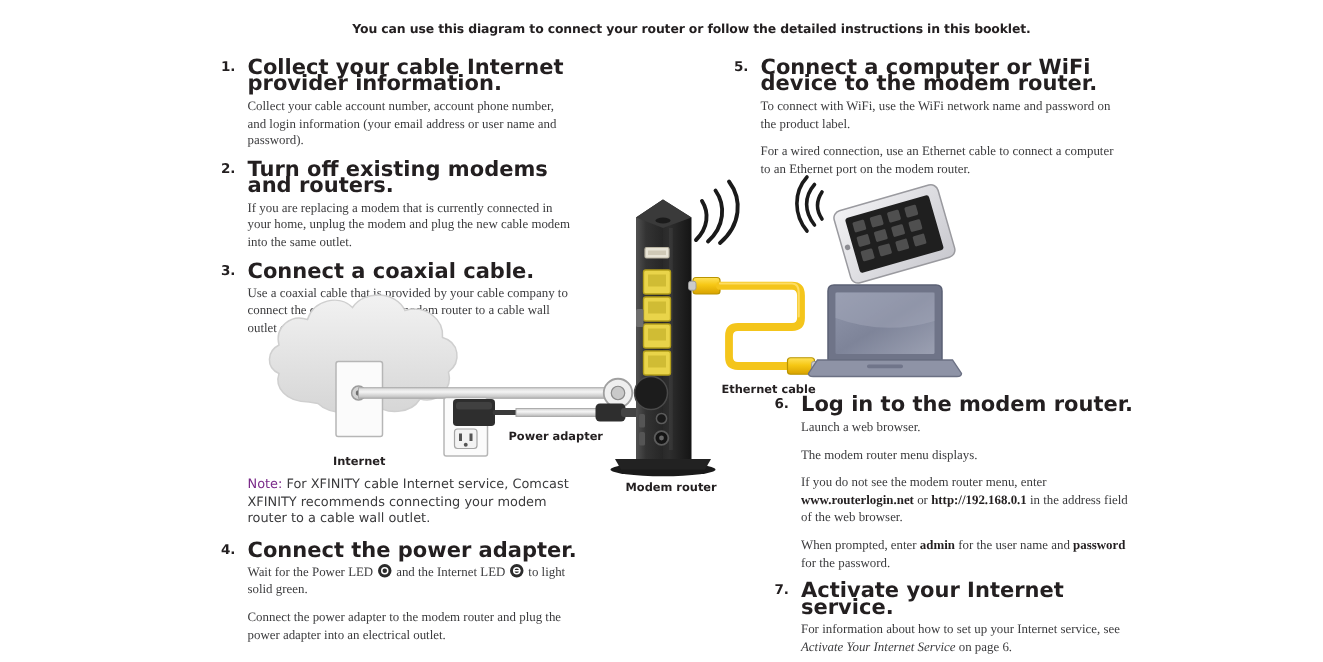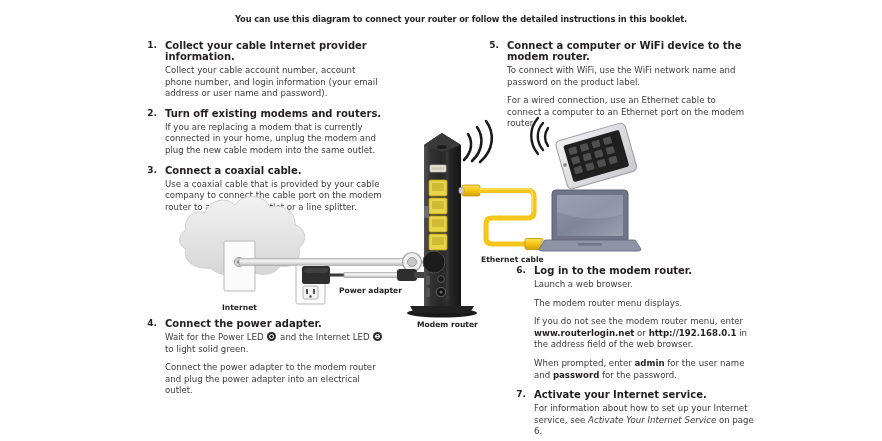--- a/index.html
+++ b/index.html
@@ -68,31 +68,32 @@
     width: 14px;
     text-align: right;
     font-size: 9px;
     font-weight: bold;
     color: #231f20;
   }
   .step-body {
     margin-left: 22px;
   }
   .step-title {
-    font-size: 10px;
+    font-size: 14px;
     font-weight: bold;
     line-height: 11px;
     color: #231f20;
     margin-bottom: 3px;
   }
   .step-para {
     font-size: 8.6px;
     line-height: 11.6px;
     color: #3b3b3d;
     margin-bottom: 7px;
+    font-family: Liberation Serif, serif;
   }
   .step-para:last-child { margin-bottom: 0; }
   .step-para b { font-weight: bold; color: #231f20; }
   .step-para i { font-style: italic; }
 
   .note-block {
     font-size: 8.6px;
     line-height: 11.6px;
     color: #3b3b3d;
     margin-left: 22px;
@@ -188,20 +189,24 @@
     <div class="step-body">
       <div class="step-title">Connect a coaxial cable.</div>
       <div class="step-para">Use a coaxial cable that is provided by your cable company to connect the cable port on the modem router to a cable wall outlet or a line splitter.</div>
     </div>
   </div>
 
 </div>
 
 <div class="col-left-lower">
 
+  <div class="note-block">
+    <span class="note-word">Note:</span>
+    <span>For XFINITY cable Internet service, Comcast XFINITY recommends connecting your modem router to a cable wall outlet.</span>
+  </div>
 
   <div class="step">
     <div class="step-num">4.</div>
     <div class="step-body">
       <div class="step-title">Connect the power adapter.</div>
       <div class="step-para">
         <span>Wait for the Power LED</span>
         <span class="led power"></span>
         <span>and the Internet LED</span>
         <span class="led internet"></span>

